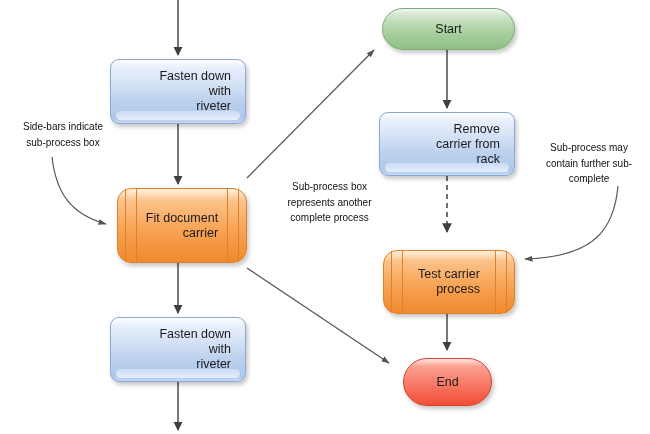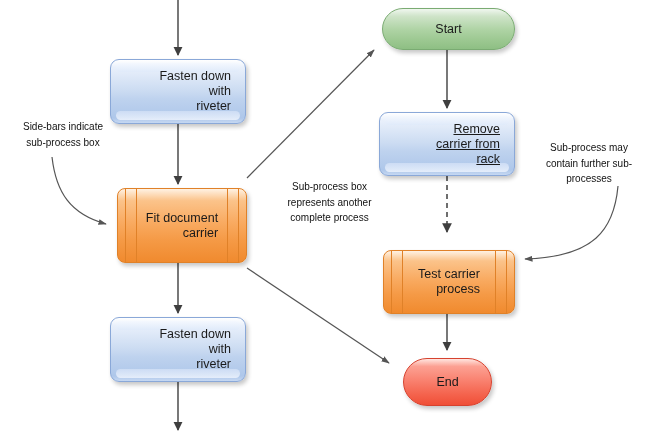--- a/index.html
+++ b/index.html
@@ -66,21 +66,21 @@
     left: 5px; right: 5px; bottom: 3px;
     height: 9px;
     border-radius: 5px;
     background: linear-gradient(to bottom, #cfdef5, #eaf1fc);
     opacity: .9;
     z-index: 1;
   }
   
   .node-subprocess {
     border: 1px solid #e08128;
-    border-radius: 8px;
+    border-radius: 14px;
     background: linear-gradient(to bottom,
         #fff2e3 0%, #fbc38a 16%, #f9ab62 45%, #f59a46 70%, #f08a2e 100%);
     box-shadow: 2px 3px 4px rgba(0,0,0,0.22);
   }
   .sidebar-left, .sidebar-right {
     position: absolute;
     top: 0; bottom: 0;
     width: 12px;
     border-left: 1px solid #e08128;
     border-right: 1px solid #e08128;
@@ -174,21 +174,21 @@
     <span class="label">
       <span>Fasten down with</span><br>
       <span>riveter</span>
     </span>
   </div>
 
   <div class="node node-start" style="left:382px; top:8px; width:133px; height:42px;">
     <span class="label">Start</span>
   </div>
 
-  <div class="node node-process" style="left:379px; top:112px; width:136px; height:64px;text-decoration:underline;">
+  <div class="node node-process" style="left:379px; top:112px; width:136px; height:64px;">
     <span class="label">
       <span>Remove carrier from</span><br>
       <span>rack</span>
     </span>
   </div>
 
   <div class="node node-subprocess" style="left:383px; top:236px; width:132px; height:64px;margin-top:14px;">
     <span class="sidebar-left"></span>
     <span class="sidebar-right"></span>
     <span class="label">
@@ -208,16 +208,16 @@
 
   <div class="annotation" style="left:257px; top:179px; width:145px;">
     <span>Sub-process box</span><br>
     <span>represents another</span><br>
     <span>complete process</span>
   </div>
 
   <div class="annotation" style="left:528px; top:140px; width:122px;">
     <span>Sub-process may</span><br>
     <span>contain further sub-</span><br>
-    <span>processes</span>
+    <span>complete</span>
   </div>
 
 </div>
 
 </body></html>

